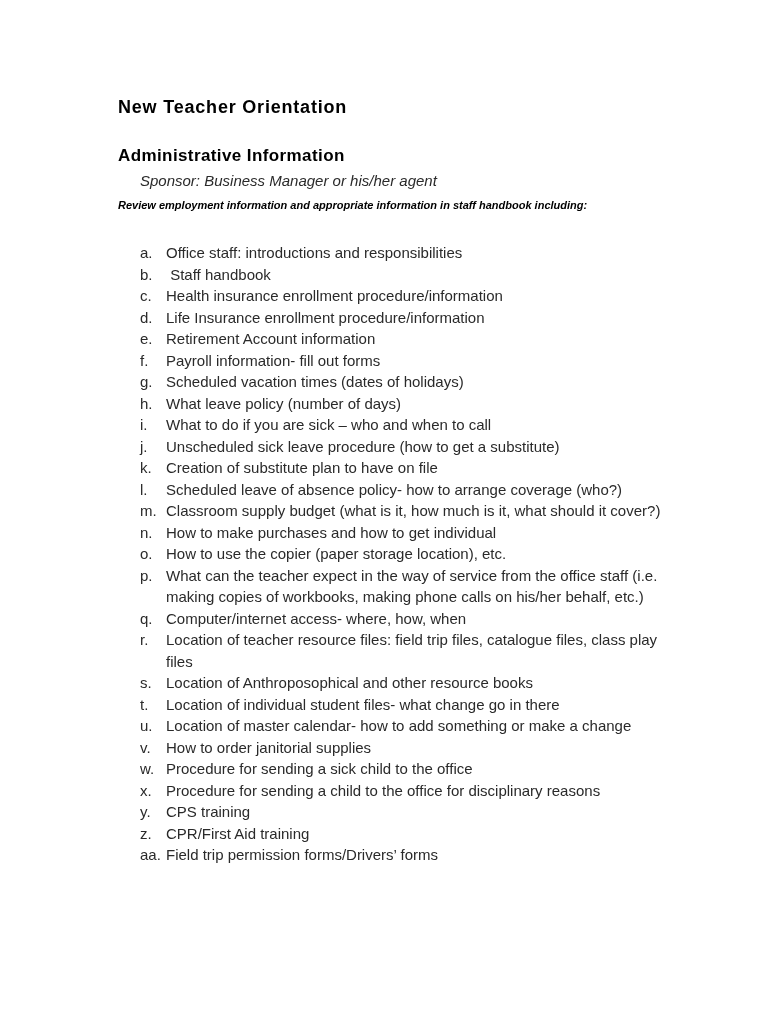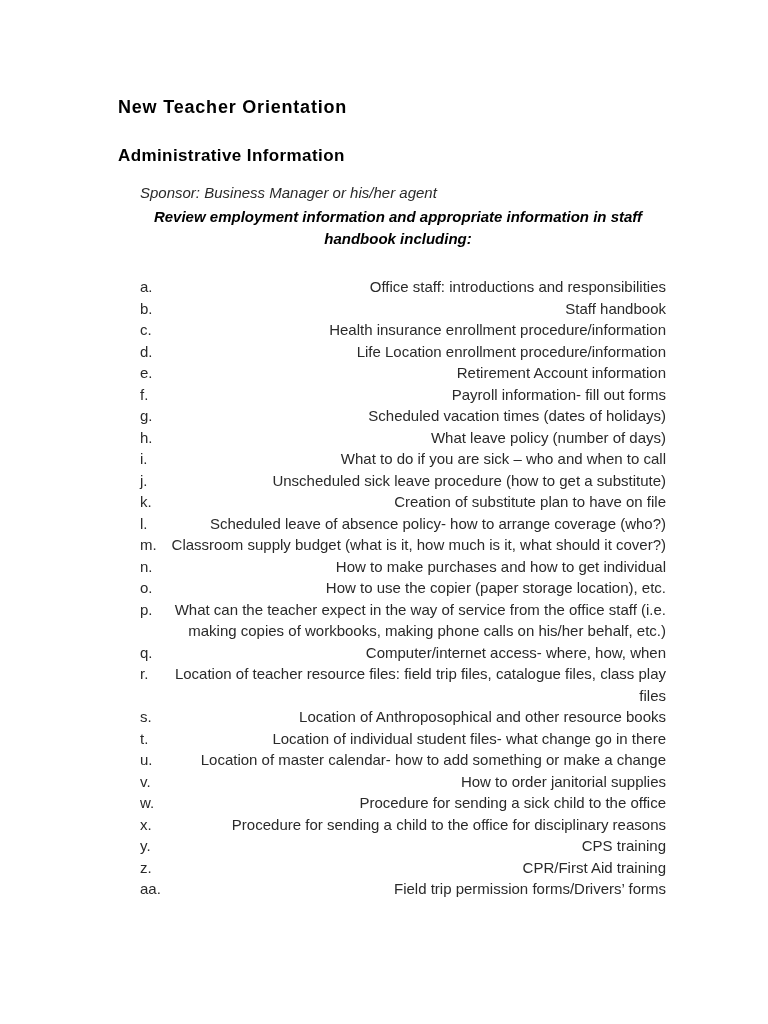--- a/index.html
+++ b/index.html
@@ -24,59 +24,57 @@
     letter-spacing: 0.8px;
     color: #000000;
     margin: 0 0 30px 0;
   }
   .section-heading {
     font-size: 17px;
     line-height: 18px;
     font-weight: bold;
     letter-spacing: 0.4px;
     color: #000000;
-    margin: 0 0 18px 0;
+    margin: 0 0 6px 0;
   }
   .sponsor-line {
     font-size: 15px;
     line-height: 20px;
     margin: 0 0 3px 22px;
     color: #2a2a2a;
     font-style: italic;
   }
   .leadin {
-    font-size: 15px;
+    font-size: 11px;
     line-height: 22px;
     font-weight: bold;
     font-style: italic;
     max-width: 560px;
     color: #000000;
     margin: 0 0 26px 0;
-    text-align: center;
   }
   .ol-list {
     margin-left: 22px;
   }
   .ol-row {
     display: flex;
     align-items: flex-start;
     font-size: 15px;
     line-height: 21.5px;
   }
   .ol-label {
     flex: 0 0 26px;
     width: 26px;
     color: #2a2a2a;
   }
   .ol-text {
     flex: 0 0 500px;
     width: 500px;
     white-space: pre-wrap;
     color: #2a2a2a;
-    text-align: right;
   }
 </style>
 </head>
 <body>
 
 <div class="page">
   <div class="content">
 
     <h1 class="doc-title">New Teacher Orientation</h1>
 
@@ -97,21 +95,21 @@
     <span class="ol-text"> Staff handbook</span>
   </div>
 
   <div class="ol-row">
     <span class="ol-label">c.</span>
     <span class="ol-text">Health insurance enrollment procedure/information</span>
   </div>
 
   <div class="ol-row">
     <span class="ol-label">d.</span>
-    <span class="ol-text">Life Location enrollment procedure/information</span>
+    <span class="ol-text">Life Insurance enrollment procedure/information</span>
   </div>
 
   <div class="ol-row">
     <span class="ol-label">e.</span>
     <span class="ol-text">Retirement Account information</span>
   </div>
 
   <div class="ol-row">
     <span class="ol-label">f.</span>
     <span class="ol-text">Payroll information- fill out forms</span>

